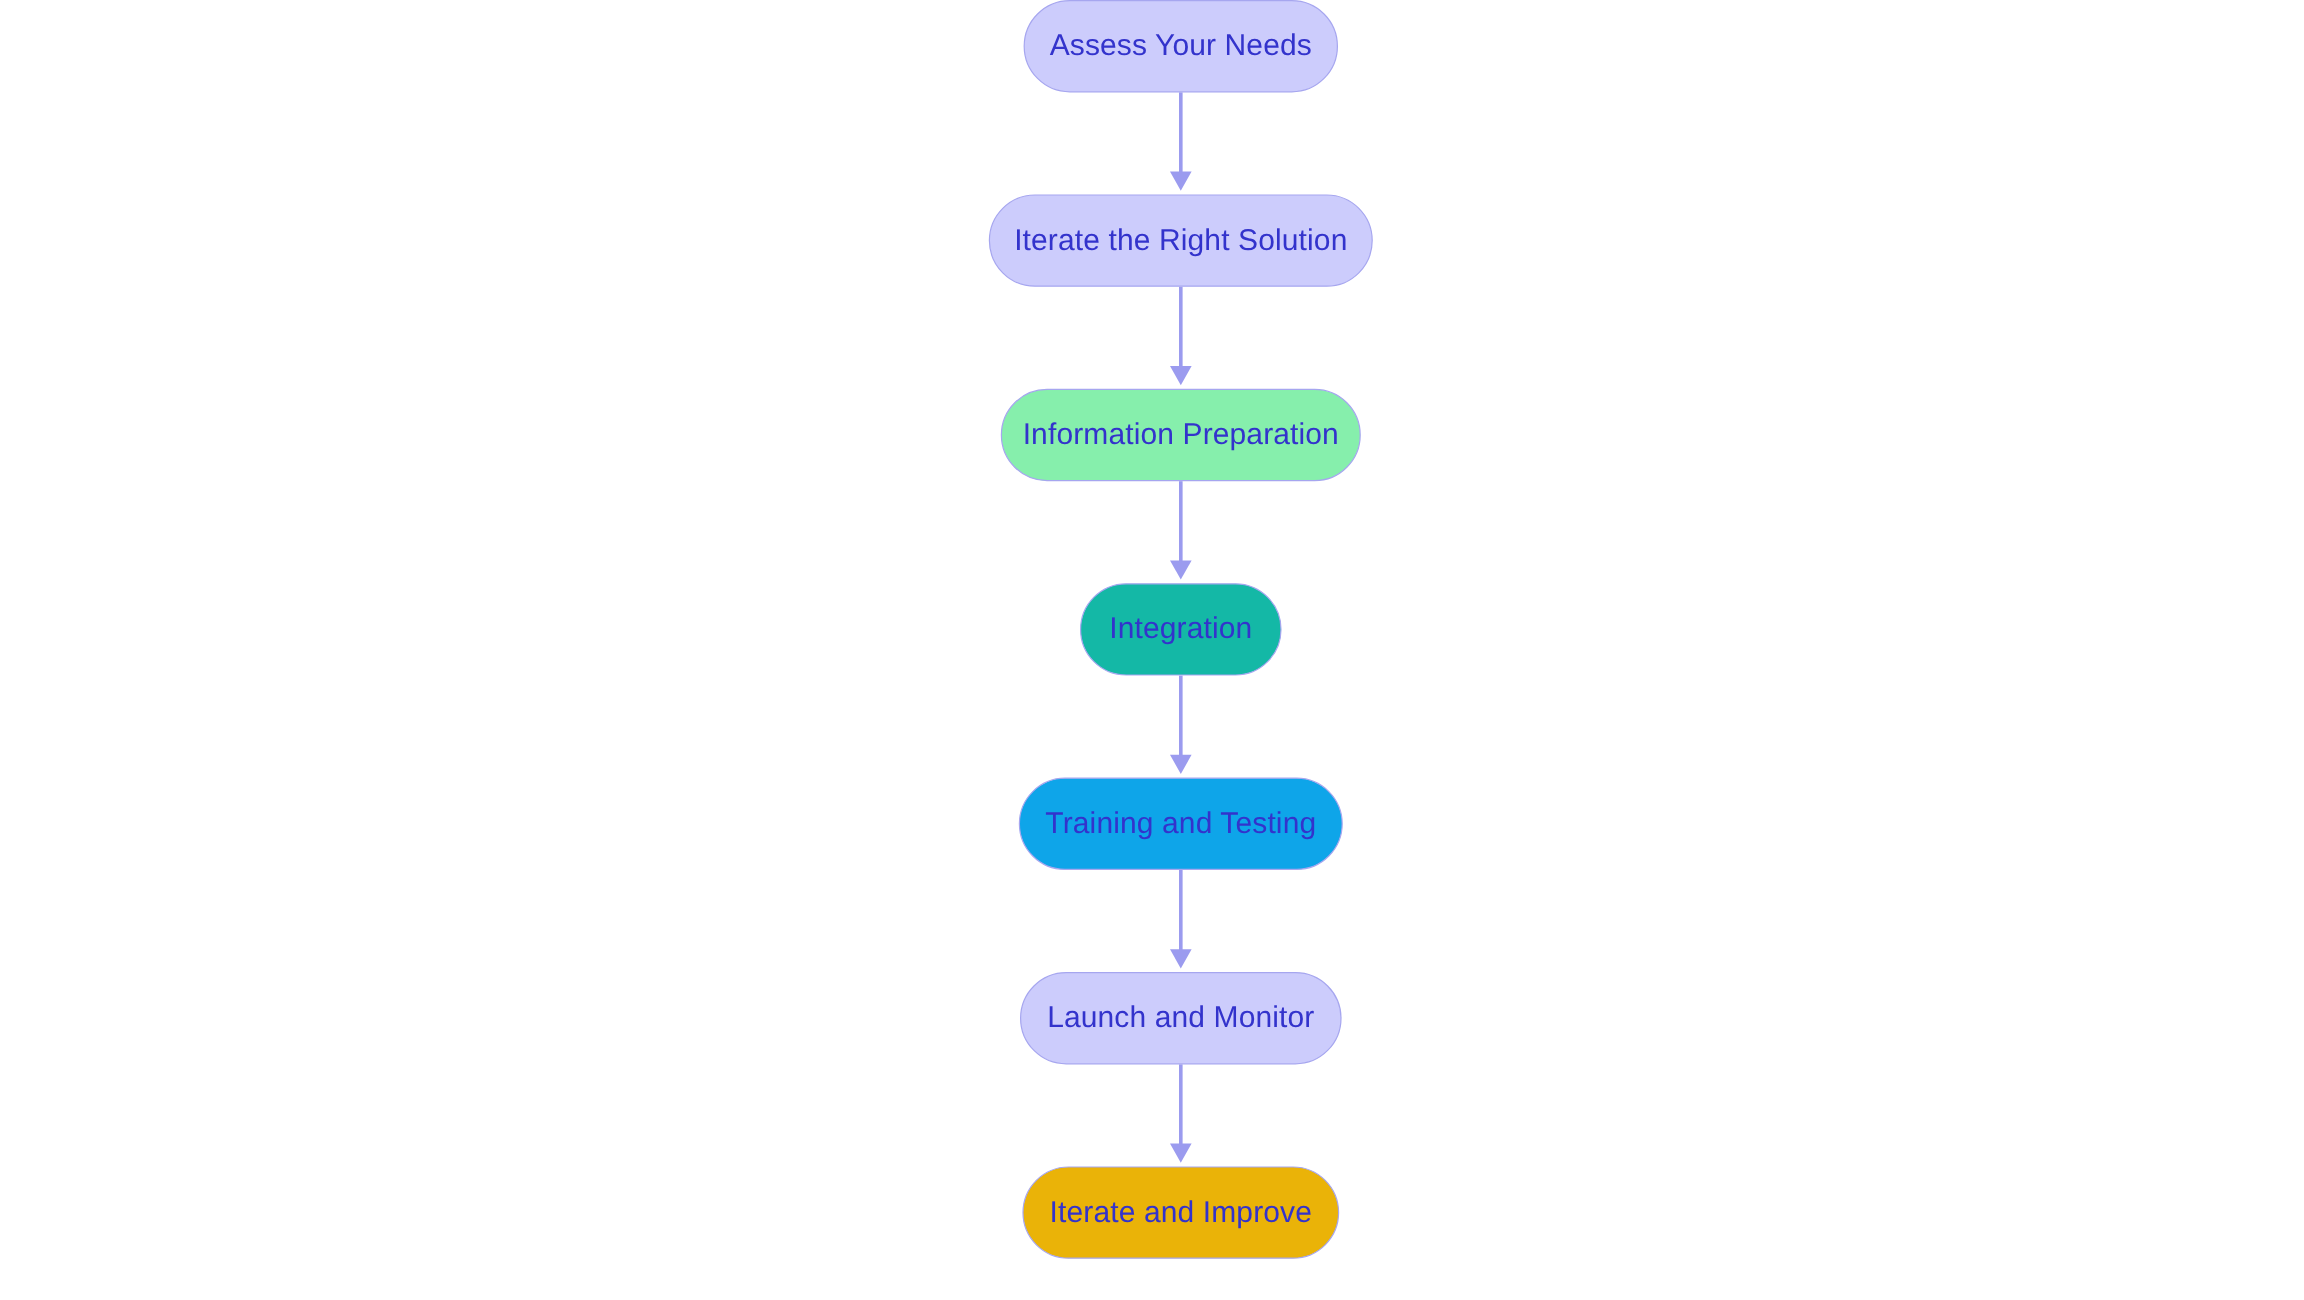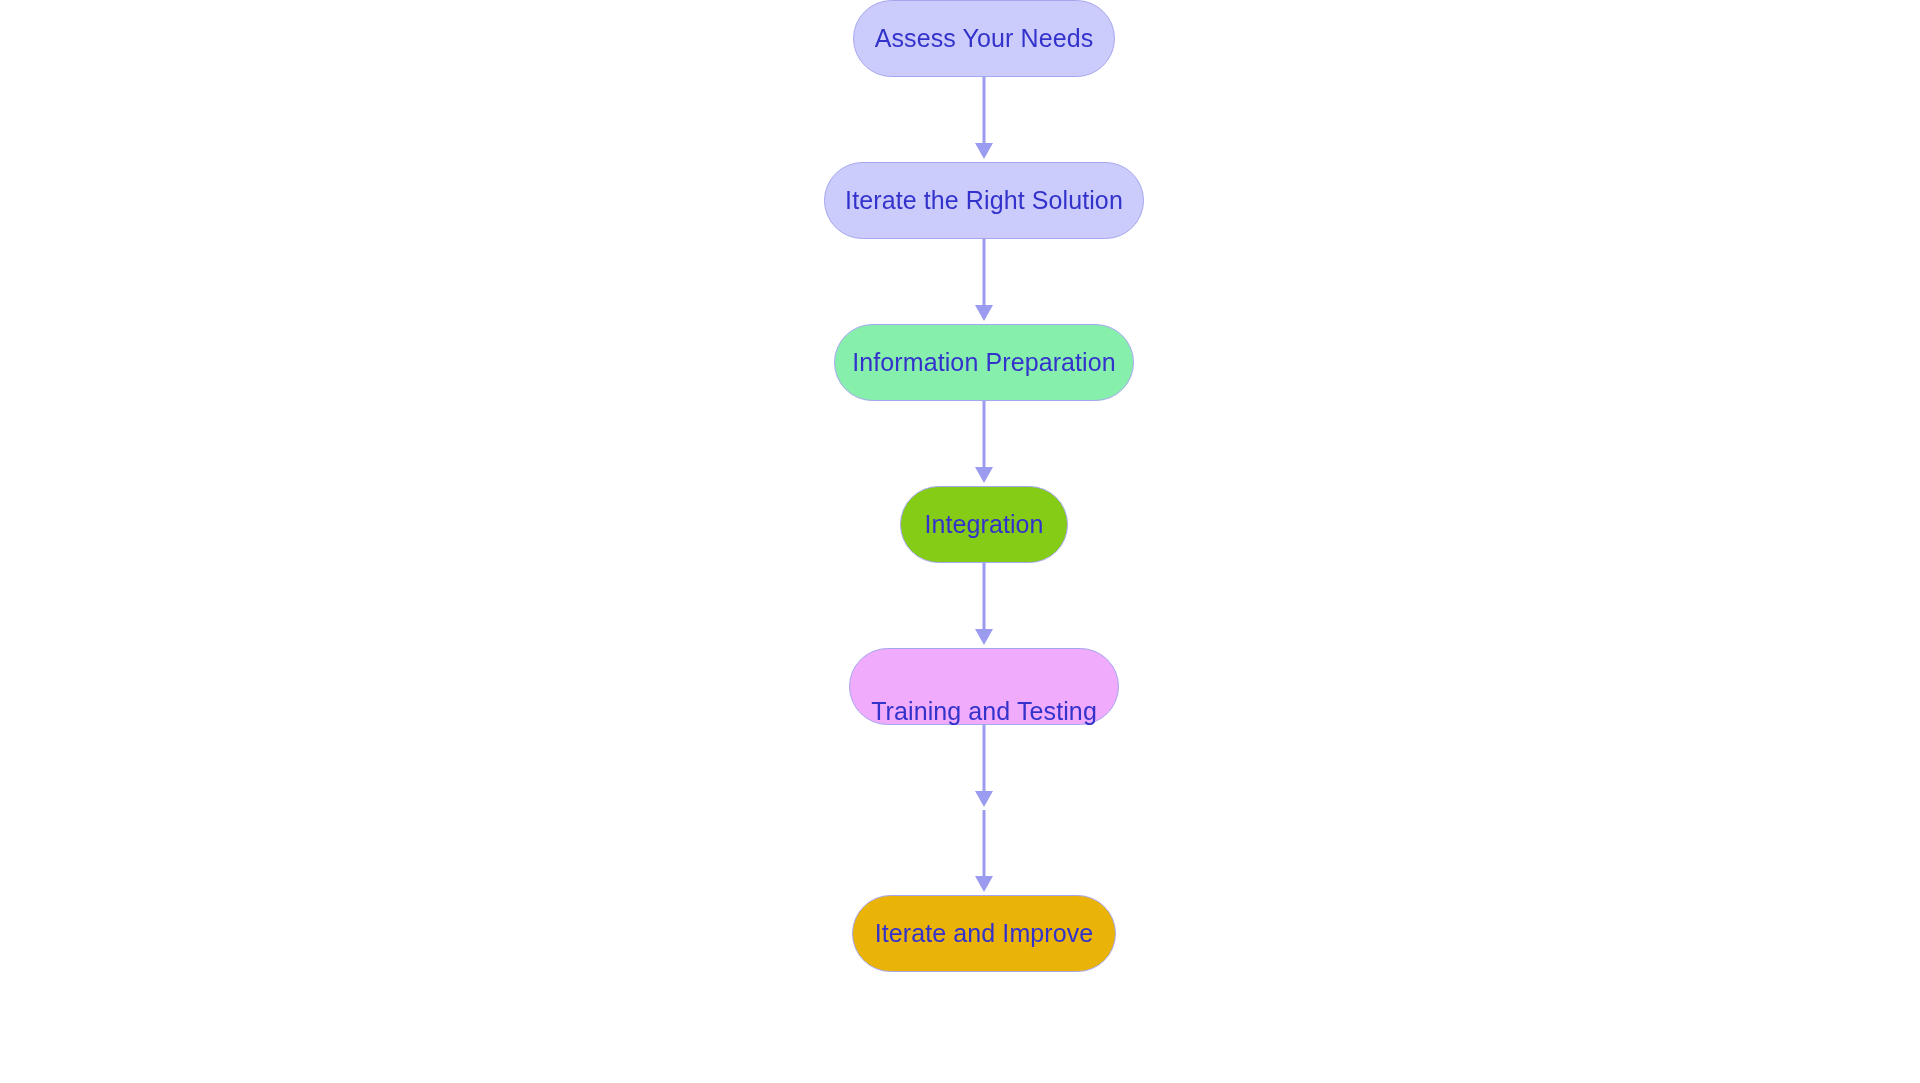--- a/index.html
+++ b/index.html
@@ -111,33 +111,36 @@
         <div class="connector-line" style="background: rgb(155, 155, 239);"></div>
         <div class="connector-arrowhead" style="border-top-color: rgb(155, 155, 239);"></div>
       </div>
       <div class="flow-node" style="width: 300px; background: #86efac; border-color: rgb(166, 166, 239);">
         <span class="node-label" style="color: rgb(51, 51, 204);">Information Preparation</span>
       </div>
       <div class="flow-connector">
         <div class="connector-line" style="background: rgb(155, 155, 239);"></div>
         <div class="connector-arrowhead" style="border-top-color: rgb(155, 155, 239);"></div>
       </div>
-      <div class="flow-node" style="width: 168px; background: #84cc16; border-color: rgb(166, 166, 239); text-align: right;">
+      <div class="flow-node" style="width: 168px; background: #14b8a6; border-color: rgb(166, 166, 239); text-align: right;">
         <span class="node-label" style="color: rgb(51, 51, 204);">Integration</span>
       </div>
       <div class="flow-connector">
         <div class="connector-line" style="background: rgb(155, 155, 239);"></div>
         <div class="connector-arrowhead" style="border-top-color: rgb(155, 155, 239);"></div>
       </div>
-      <div class="flow-node" style="width: 270px; background: #f0abfc; border-color: rgb(166, 166, 239); align-items: flex-end;">
+      <div class="flow-node" style="width: 270px; background: #0ea5e9; border-color: rgb(166, 166, 239);">
         <span class="node-label" style="color: rgb(51, 51, 204);">Training and Testing</span>
       </div>
       <div class="flow-connector">
         <div class="connector-line" style="background: rgb(155, 155, 239);"></div>
         <div class="connector-arrowhead" style="border-top-color: rgb(155, 155, 239);"></div>
+      </div>
+      <div class="flow-node" style="width: 268px; background: rgb(204, 204, 252); border-color: rgb(166, 166, 239);">
+        <span class="node-label" style="color: rgb(51, 51, 204);">Launch and Monitor</span>
       </div>
       <div class="flow-connector">
         <div class="connector-line" style="background: rgb(155, 155, 239);"></div>
         <div class="connector-arrowhead" style="border-top-color: rgb(155, 155, 239);"></div>
       </div>
       <div class="flow-node" style="width: 264px; background: #eab308; border-color: rgb(166, 166, 239);">
         <span class="node-label" style="color: rgb(51, 51, 204);">Iterate and Improve</span>
       </div>
     </div>
 </div>

